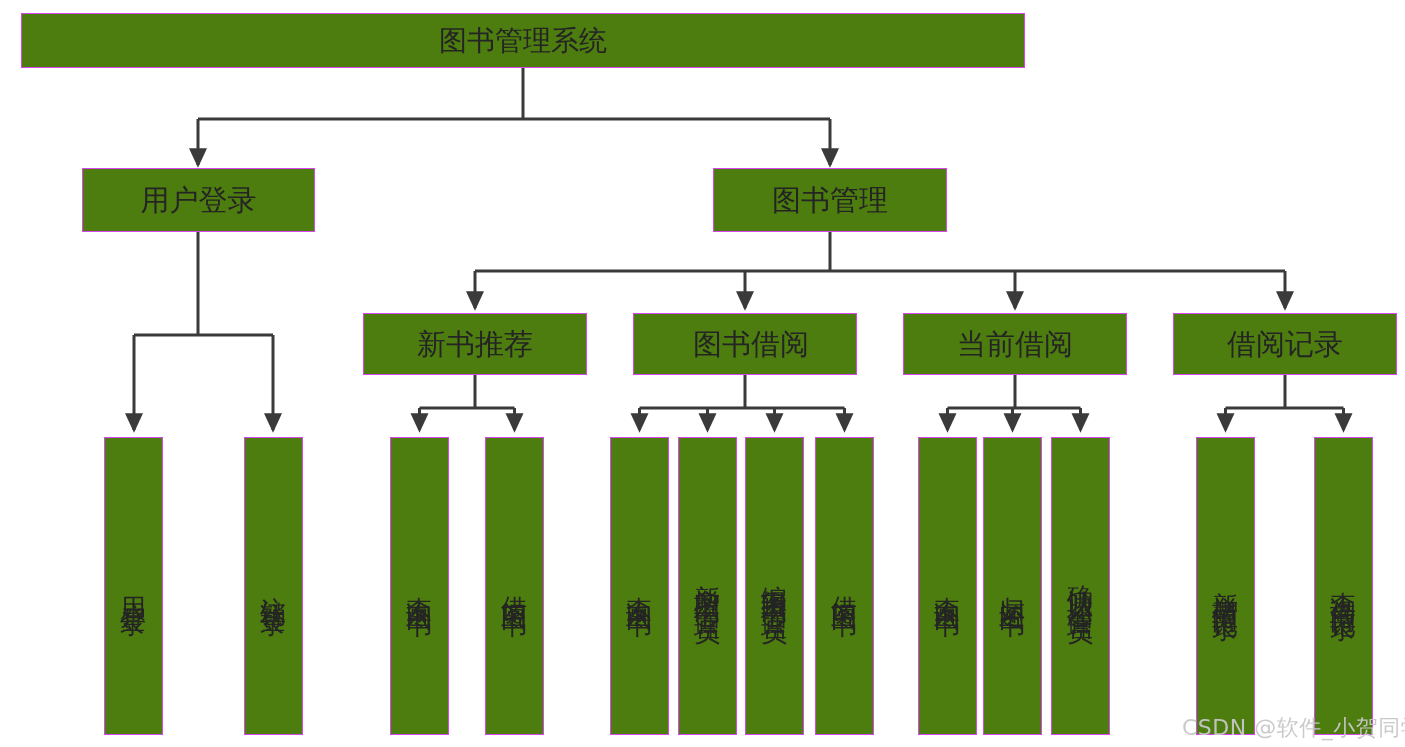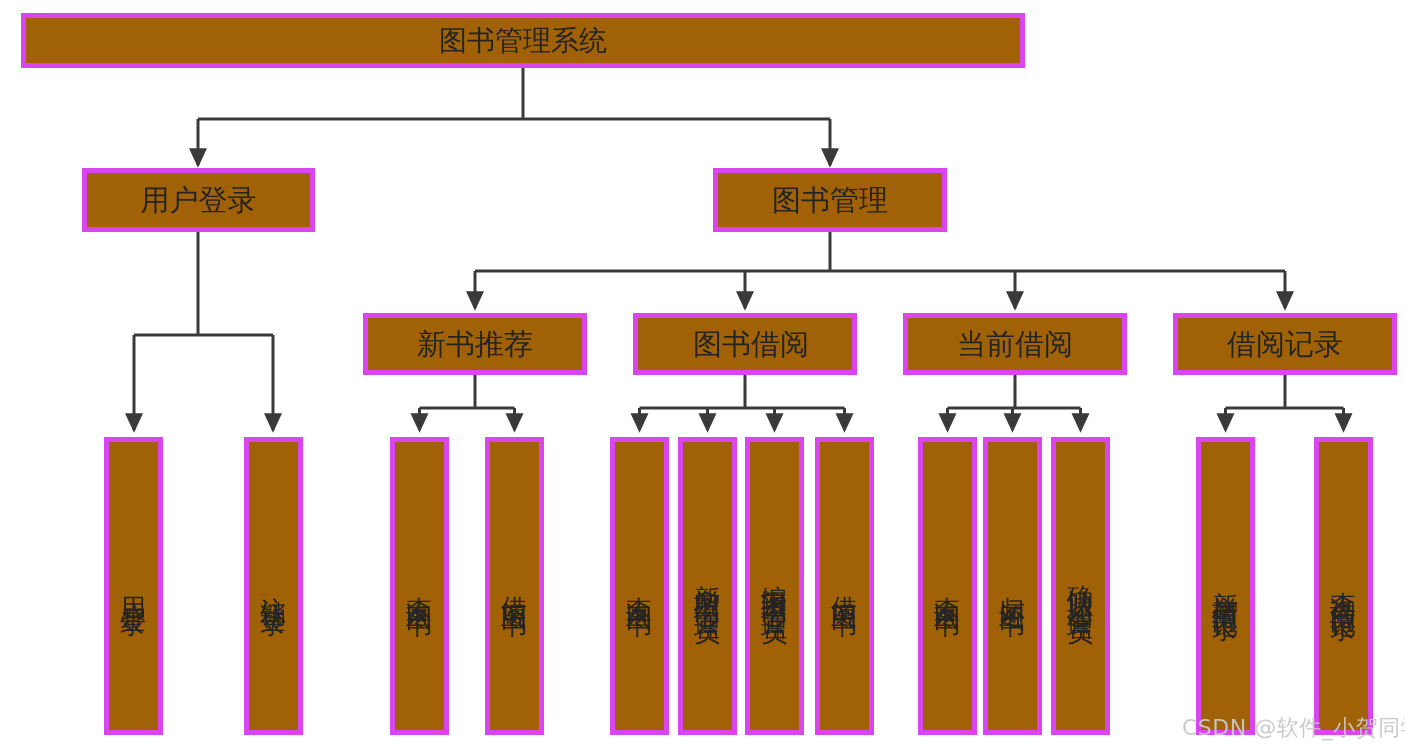--- a/index.html
+++ b/index.html
@@ -18,22 +18,22 @@
   svg.connectors {
     position: absolute;
     left: 0;
     top: 0;
     width: 1405px;
     height: 747px;
   }
   .box {
     position: absolute;
     box-sizing: border-box;
-    background: #a16207;
-    border: 5px solid #d946ef;
+    background: #4d7c0f;
+    border: 1px solid #d946ef;
     display: flex;
     align-items: center;
     justify-content: center;
     color: #242424;
     font-size: 29px;
     line-height: 1;
     white-space: nowrap;
   }
   .n-root { left: 21px;  top: 13px;  width: 1004px; height: 55px; font-size: 28px; }
   .n-l2a  { left: 82px;  top: 168px; width: 233px;  height: 64px; }

